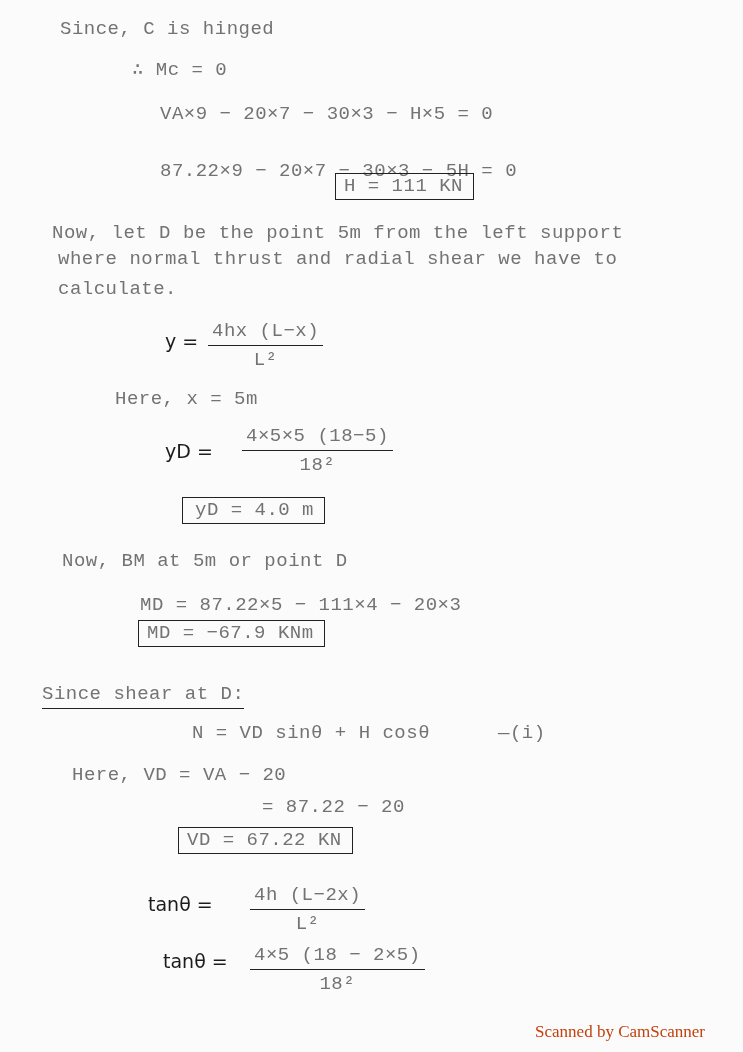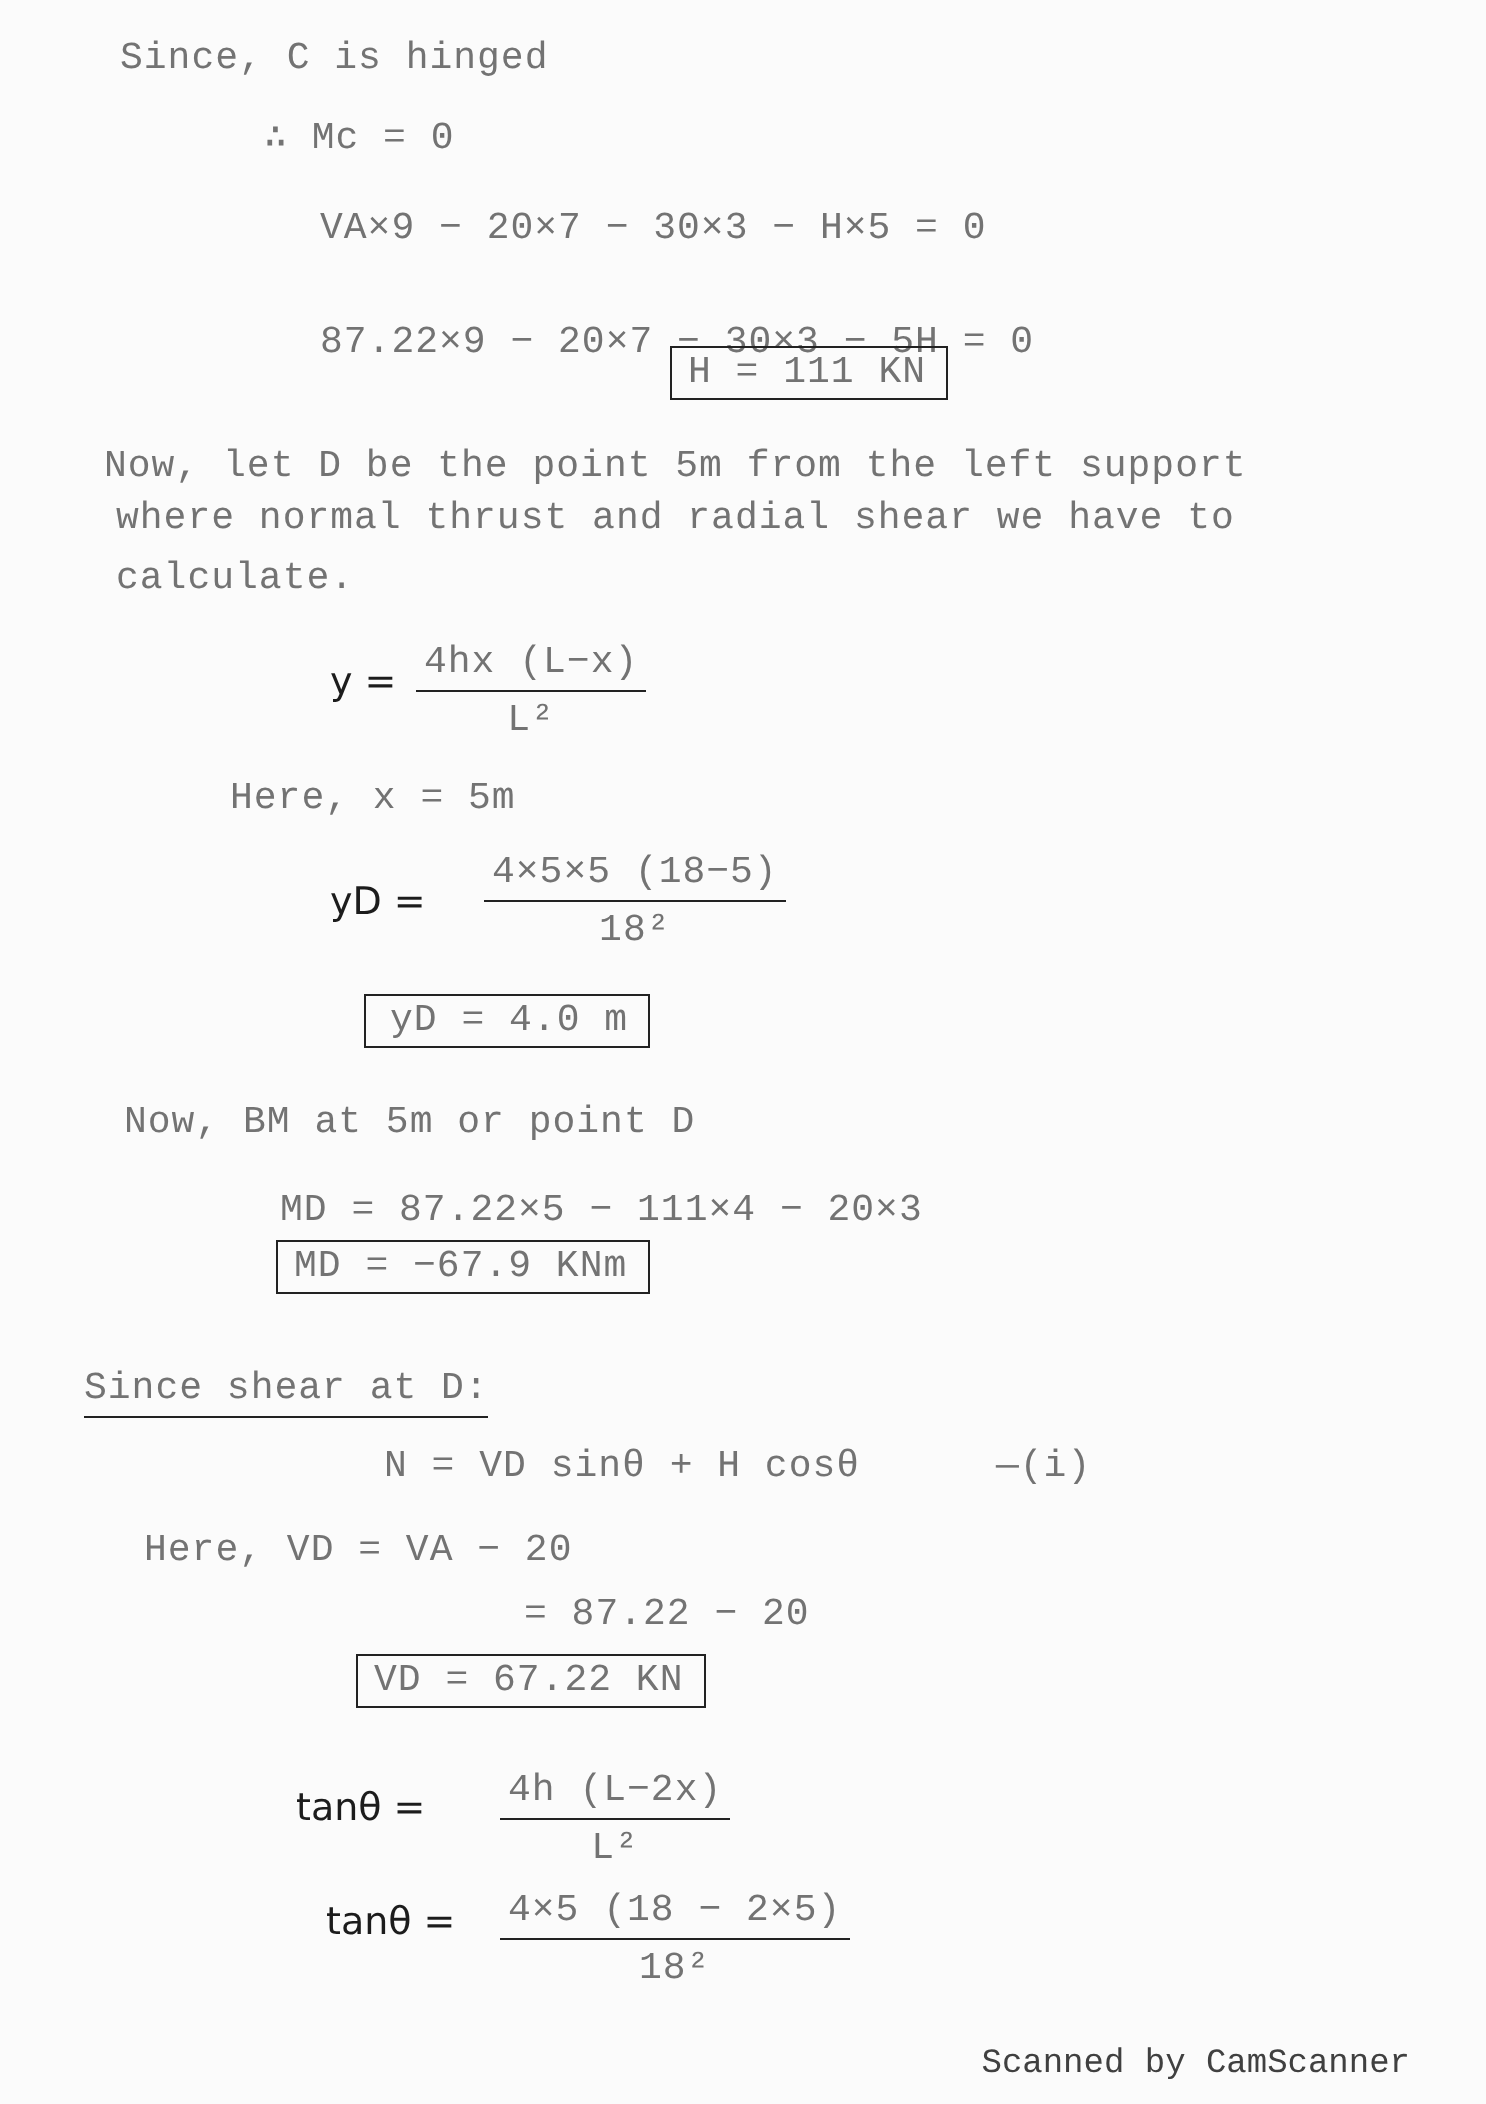--- a/index.html
+++ b/index.html
@@ -8,21 +8,21 @@
     font-family: "DejaVu Sans", sans-serif; color: #1c1c1c;
   }
   .hw { position: absolute; white-space: nowrap; font-family: Liberation Mono, monospace; font-size: 19px; letter-spacing: 0.5px; color: #737373; }
   .eq { font-size: 19px; }
   .boxed { border: 1.5px solid #222; padding: 1px 10px 2px 8px; }
   .frac { position: absolute; text-align: center; }
   .frac .num { display: block; padding: 0 4px 3px 4px; border-bottom: 1.5px solid #222; white-space: nowrap; }
   .frac .den { display: block; padding-top: 3px; white-space: nowrap; }
   .lhs { position: absolute; white-space: nowrap; font-size: 19px; }
   .underline { border-bottom: 1.5px solid #222; padding-bottom: 3px; }
-  .watermark { position: absolute; right: 38px; bottom: 10px; font-family: Liberation Mono, monospace; font-size: 17px; color: #404040; }
+  .watermark { position: absolute; right: 38px; bottom: 10px; font-family: Liberation Serif, serif; font-size: 17px; color: #c2410c; }
 </style>
 </head>
 <body>
 
 <div>
 
   <div class="hw" style="left:60px;top:18px;">Since, C is hinged</div>
   <div class="hw" style="left:132px;top:57px;">∴  Mc = 0</div>
   <div class="hw eq" style="left:160px;top:103px;">VA×9 − 20×7 − 30×3 − H×5 = 0</div>
   <div class="hw eq" style="left:160px;top:143px;margin-top:17px;">87.22×9 − 20×7 − 30×3 − 5H = 0</div>

